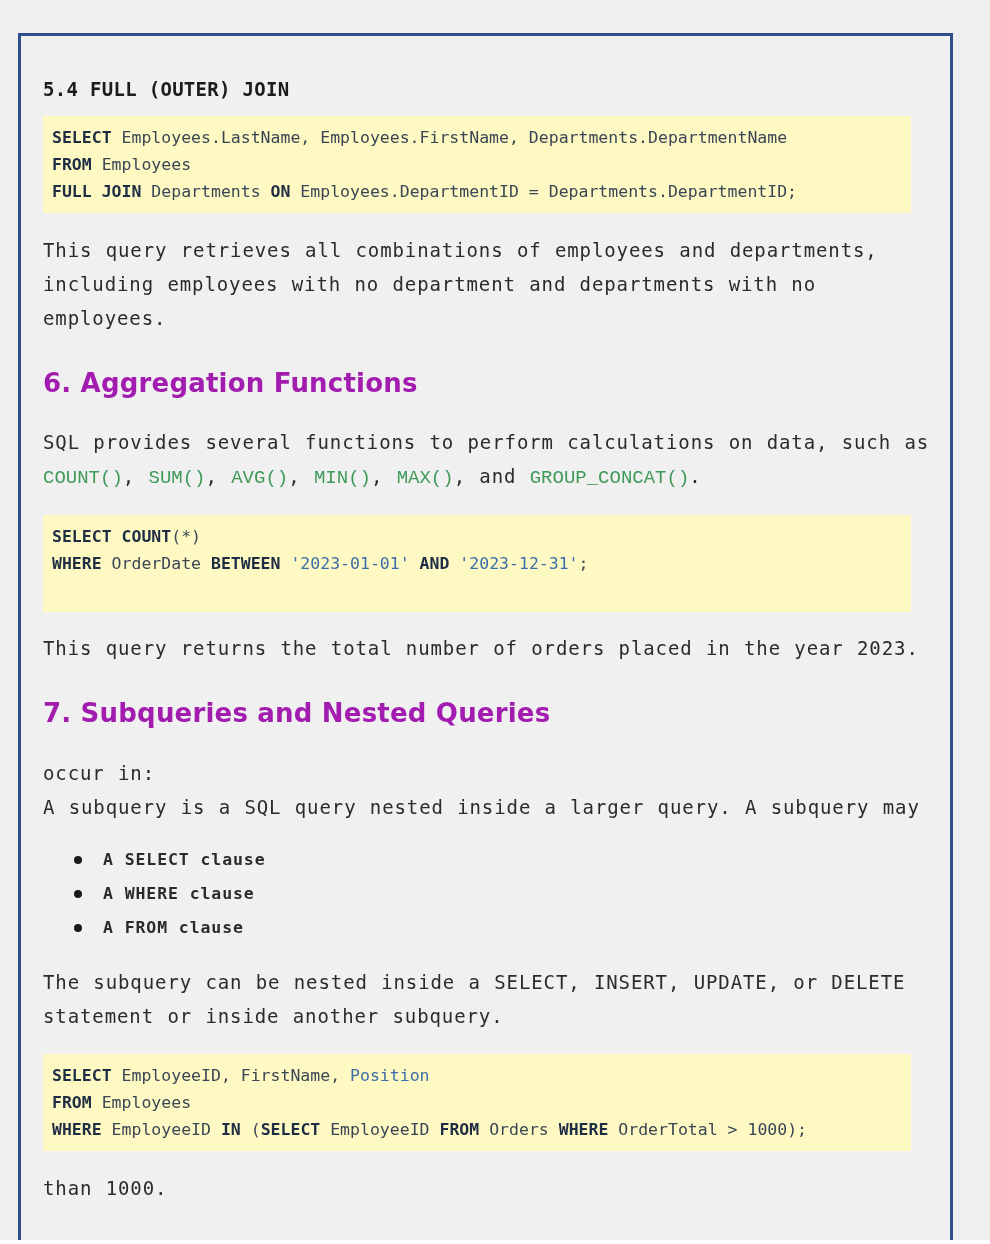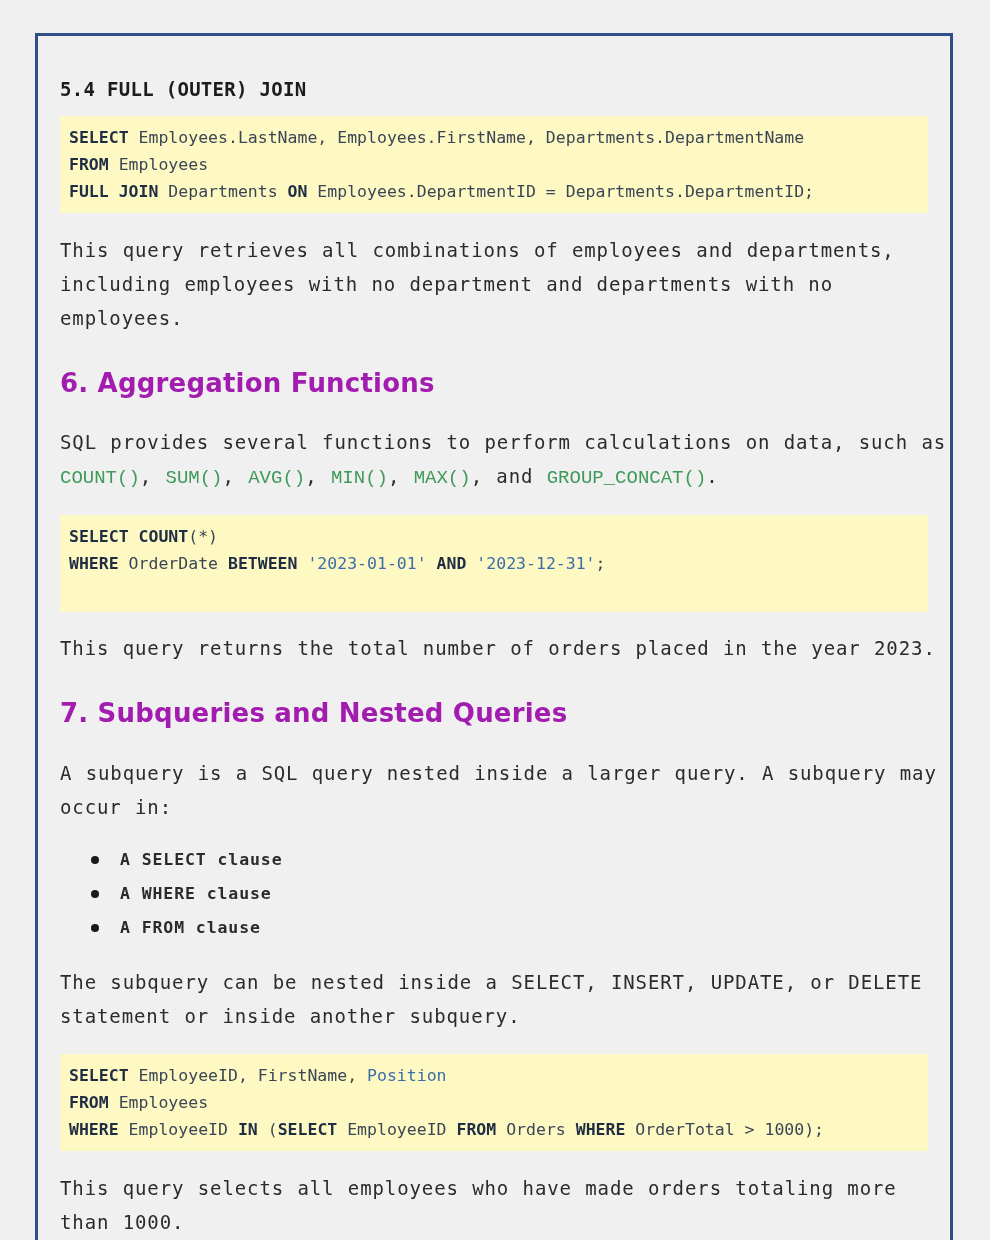--- a/index.html
+++ b/index.html
@@ -15,28 +15,29 @@
       font-family: "DejaVu Sans Mono", "Liberation Mono", monospace;
     }
     .bottom-strip {
       position: absolute;
       left: 0; top: 1240px;
       width: 990px; height: 4px;
       background: #ffffff;
     }
     .frame {
       position: absolute;
-      left: 35px;
+      left: 18px;
       top: 33px;
       width: 912px;
       height: 1204px;
       border: 3px solid #2f4f8a;
       background: #f0f0f0;
       box-sizing: content-box;
       overflow: hidden;
+      padding-left: 17px;
     }
     .content {
       position: absolute;
       left: 22px;
       top: 0;
       width: 870px;
     }
     .h3 {
       position: absolute;
       left: 0;
@@ -157,41 +158,40 @@
         <span class="cline"><span class="kw">WHERE</span><span> OrderDate </span><span class="kw">BETWEEN</span><span> </span><span class="str">'2023-01-01'</span><span> </span><span class="kw">AND</span><span> </span><span class="str">'2023-12-31'</span><span>;</span></span>
       </div>
 
     <div class="para" style="top:595px;">
       <span class="line">This query returns the total number of orders placed in the year 2023.</span>
     </div>
 
     <div class="h2" style="top:662px;">7. Subqueries and Nested Queries</div>
 
     <div class="para" style="top:720px;">
+      <span class="line">occur in:</span>
       <span class="line">A subquery is a SQL query nested inside a larger query. A subquery may</span>
-      <span class="line">occur in:</span>
     </div>
 
     <ul class="bullets" style="top:807px;">
       <li><span class="dot"></span><span>A SELECT clause</span></li>
       <li><span class="dot"></span><span>A WHERE clause</span></li>
       <li><span class="dot"></span><span>A FROM clause</span></li>
     </ul>
 
     <div class="para" style="top:929px;">
       <span class="line">The subquery can be nested inside a SELECT, INSERT, UPDATE, or DELETE</span>
       <span class="line">statement or inside another subquery.</span>
     </div>
 
     <div class="code" style="top:1018px; height:97px;">
         <span class="cline"><span class="kw">SELECT</span><span> EmployeeID, FirstName, </span><span class="str">Position</span></span>
         <span class="cline"><span class="kw">FROM</span><span> Employees</span></span>
         <span class="cline"><span class="kw">WHERE</span><span> EmployeeID </span><span class="kw">IN</span><span> (</span><span class="kw">SELECT</span><span> EmployeeID </span><span class="kw">FROM</span><span> Orders </span><span class="kw">WHERE</span><span> OrderTotal &gt; 1000);</span></span>
       </div>
 
     <div class="para" style="top:1135px;">
-      <span class="line">This query selects all employees who have made orders totaling more</span>
       <span class="line">than 1000.</span>
     </div>
 
   </div>
 </div>
 <div class="bottom-strip"></div>
 
 </body></html>

